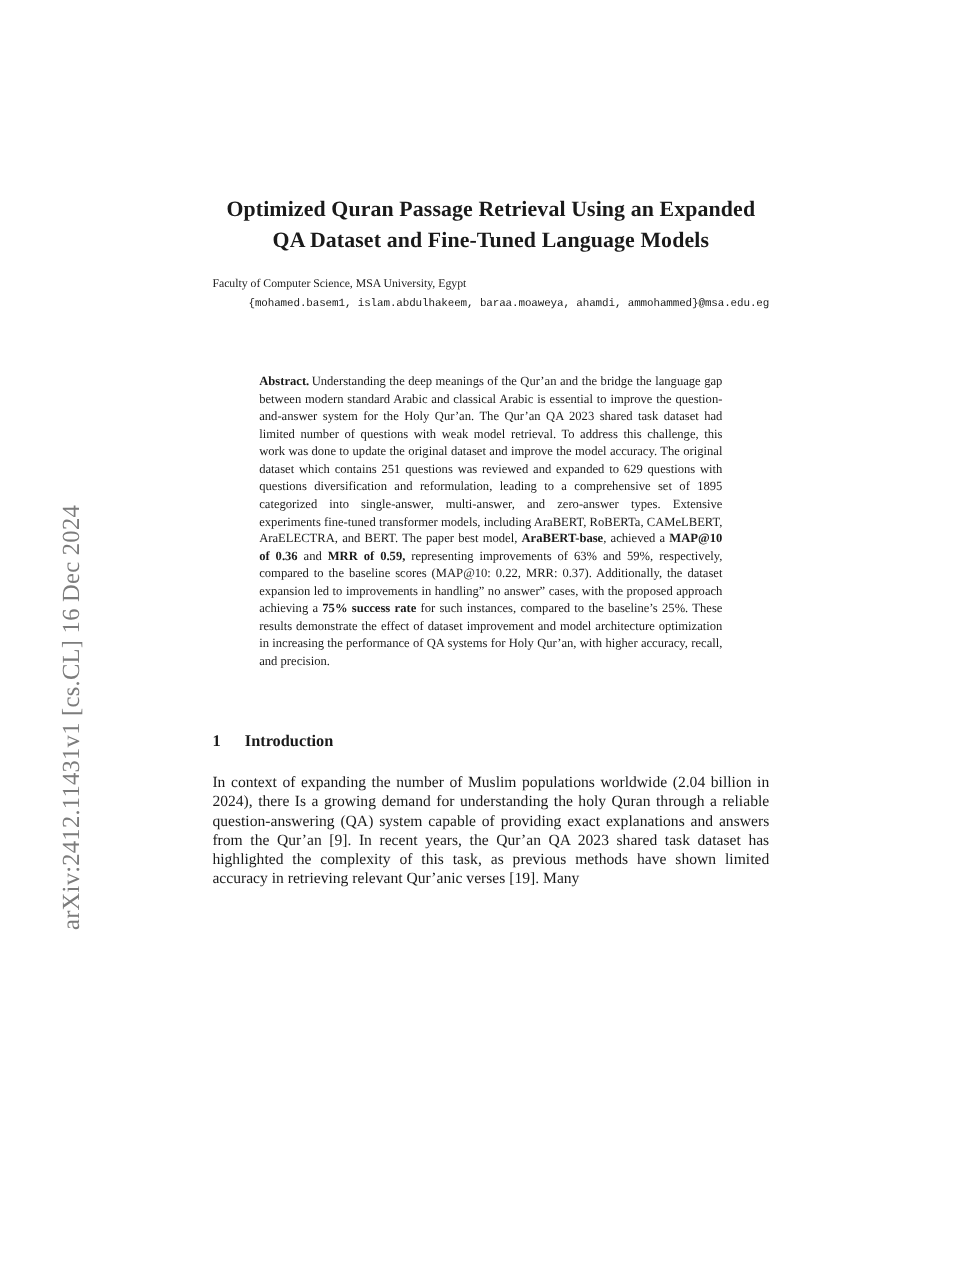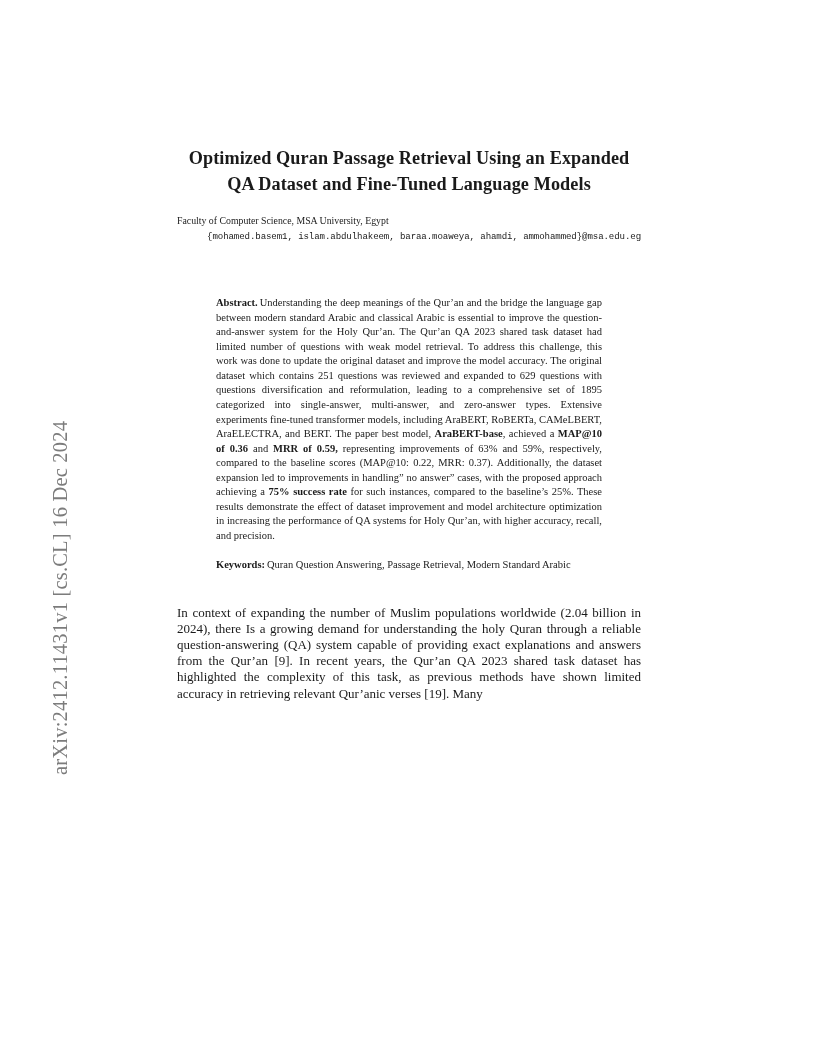--- a/index.html
+++ b/index.html
@@ -40,21 +40,21 @@
     font-size: 20.5px;
     letter-spacing: 0.2px;
     color: #7c7c7c;
     line-height: 1;
   }
 
   
   .content {
     position: absolute;
     left: 177px;
-    top: 0;
+    top: 16px;
     width: 464px;
   }
 
   
   .paper-title {
     margin: 0;
     padding-top: 146px;
     font-size: 18.2px;
     font-weight: bold;
     line-height: 25.5px;
@@ -159,20 +159,20 @@
     <h1 class="paper-title">Optimized Quran Passage Retrieval Using an Expanded QA Dataset and Fine-Tuned Language Models</h1>
 
 
     <p class="affiliation">Faculty of Computer Science, MSA University, Egypt</p>
 
     <p class="emails">{mohamed.basem1, islam.abdulhakeem, baraa.moaweya, ahamdi, ammohammed}@msa.edu.eg</p>
 
     <div class="abstract-block">
       <p class="abstract-text"><span class="abstract-lead">Abstract.</span><span>Understanding the deep meanings of the Qur’an and the bridge the language gap between modern standard Arabic and classical Arabic is essential to improve the question-and-answer system for the Holy Qur’an. The Qur’an QA 2023 shared task dataset had limited number of questions with weak model retrieval. To address this challenge, this work was done to update the original dataset and improve the model accuracy. The original dataset which contains 251 questions was reviewed and expanded to 629 questions with questions diversification and reformulation, leading to a comprehensive set of 1895 categorized into single-answer, multi-answer, and zero-answer types. Extensive experiments fine-tuned transformer models, including AraBERT, RoBERTa, CAMeLBERT, AraELECTRA, and BERT. The paper best model, </span><b>AraBERT-base</b><span>, achieved a </span><b>MAP@10 of 0.36</b><span> and </span><b>MRR of 0.59,</b><span> representing improvements of 63% and 59%, respectively, compared to the baseline scores (MAP@10: 0.22, MRR: 0.37). Additionally, the dataset expansion led to improvements in handling” no answer” cases, with the proposed approach achieving a </span><b>75% success rate</b><span> for such instances, compared to the baseline’s 25%. These results demonstrate the effect of dataset improvement and model architecture optimization in increasing the performance of QA systems for Holy Qur’an, with higher accuracy, recall, and precision.</span></p>
 
-      <p class="keywords"><span class="keywords-label">Keywords:</span><span>Quran Question Answering, Passage Retrieval, Modern Standard Arabic</span></p>
     </div>
 
+    <h2 class="section-heading"><span class="sec-num">1</span><span>Introduction</span></h2>
 
     <p class="body-text">In context of expanding the number of Muslim populations worldwide (2.04 billion in 2024), there Is a growing demand for understanding the holy Quran through a reliable question-answering (QA) system capable of providing exact explanations and answers from the Qur’an [9]. In recent years, the Qur’an QA 2023 shared task dataset has highlighted the complexity of this task, as previous methods have shown limited accuracy in retrieving relevant Qur’anic verses [19]. Many</p>
 
   </div>
 </div>
 
 </body></html>

